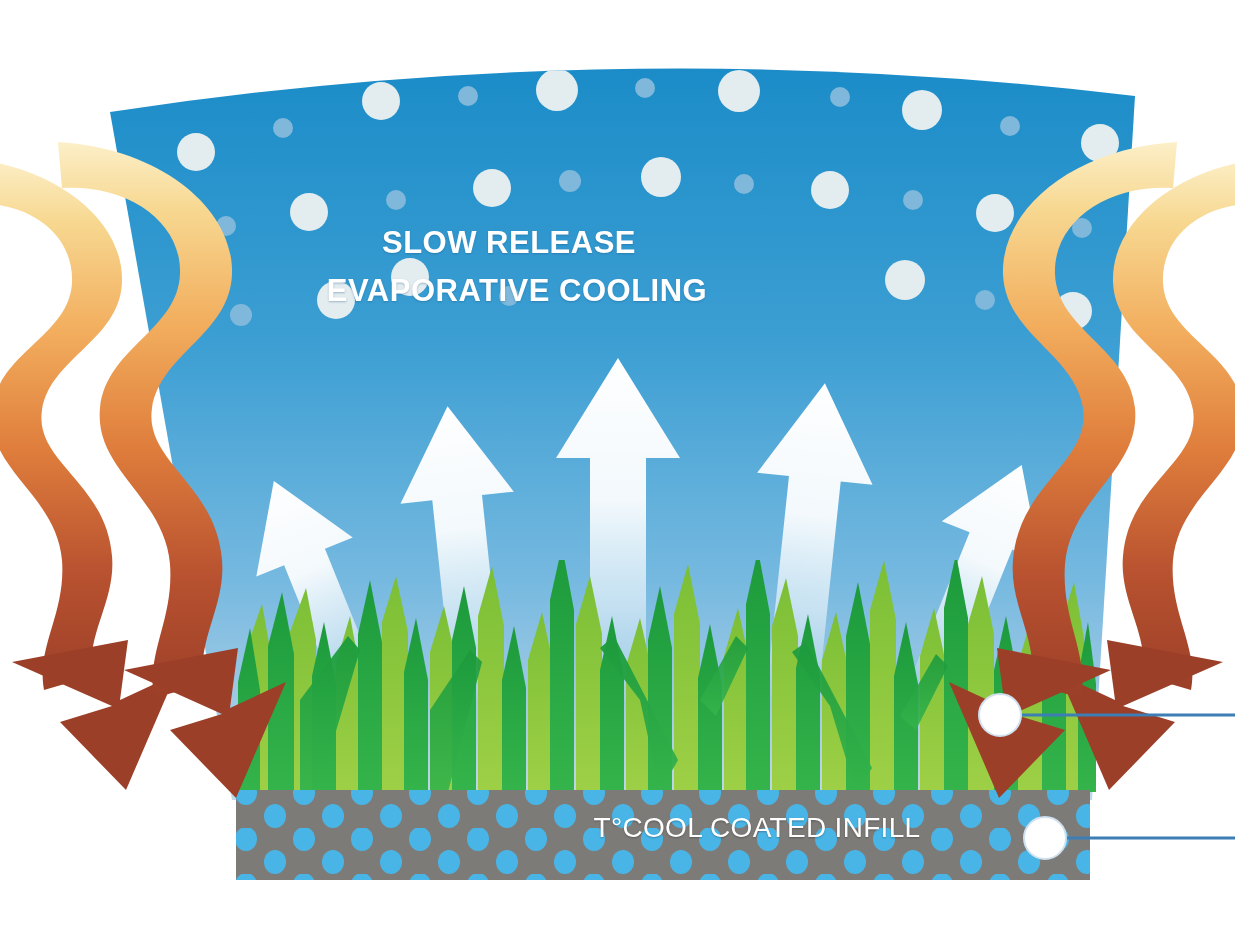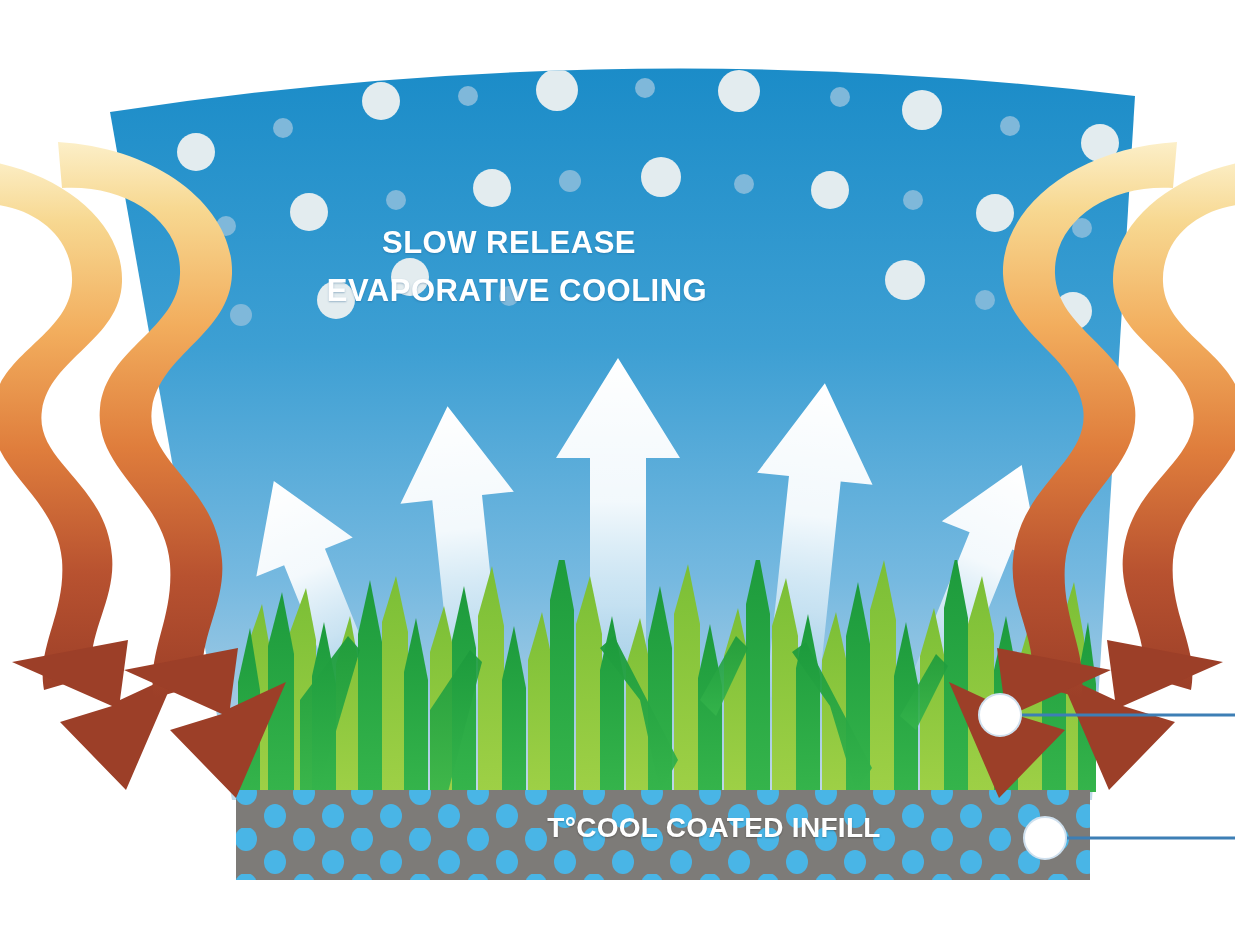--- a/index.html
+++ b/index.html
@@ -49,25 +49,26 @@
   }
   .sky-title.line1 { top: 218px; }
   .sky-title.line2 { top: 266px; padding-left: 8px; }
   .infill-label {
     position: absolute;
     left: 236px;
     width: 956px;
     top: 812px;
     text-align: center;
     color: #ffffff;
-    font-weight: bold;
+    font-weight: normal;
     font-size: 28px;
     letter-spacing: 0.3px;
     font-family: "Liberation Sans", sans-serif;
     text-shadow: 0 1px 2px rgba(0,0,0,0.28);
+    padding-left: 43px;
   }
 </style>
 </head>
 <body>
 
 <div id="stage">
 
   <svg id="scene-svg" viewBox="0 0 1235 926" xmlns="http://www.w3.org/2000/svg">
     <defs>
       <linearGradient id="skyGrad" x1="0" y1="0" x2="0" y2="1">

